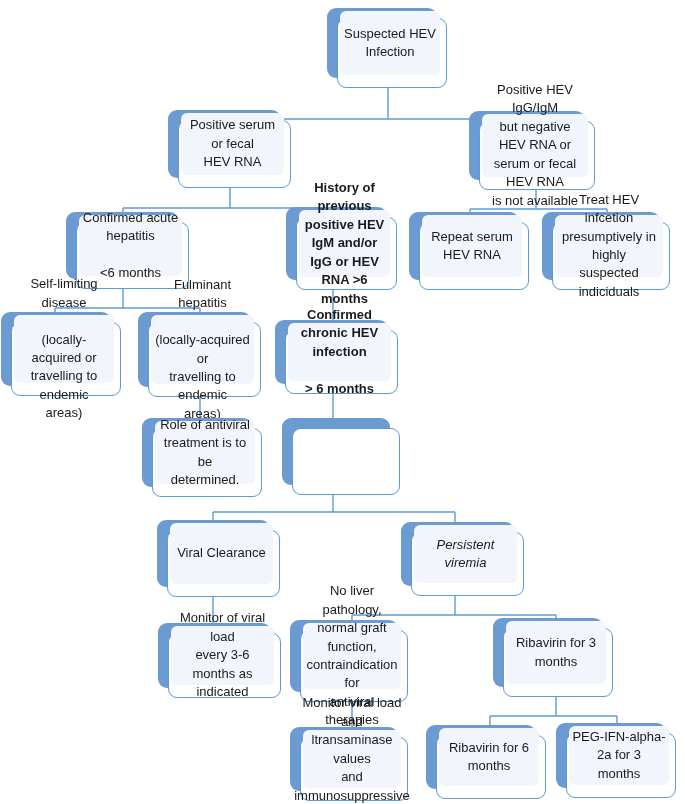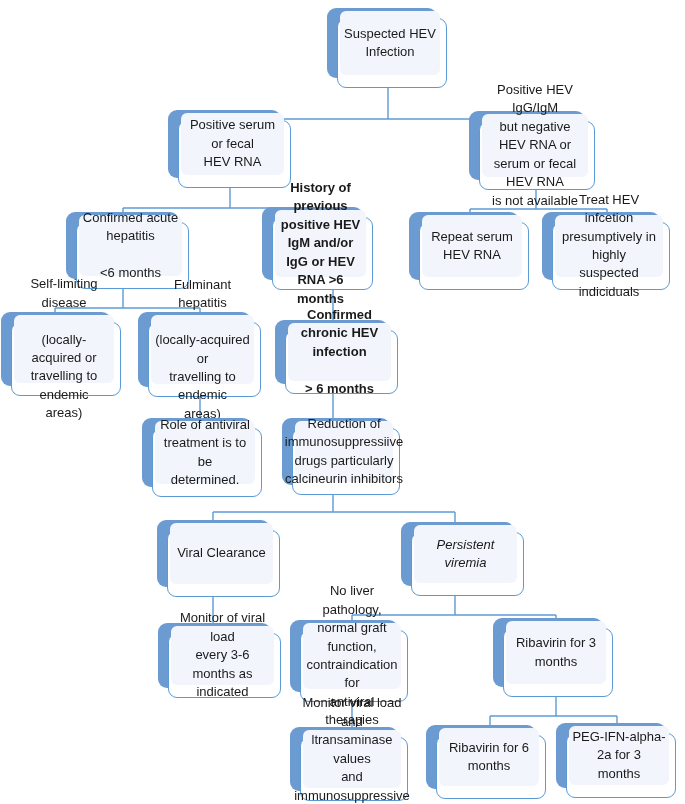--- a/index.html
+++ b/index.html
@@ -165,21 +165,21 @@
     <div class="shadow"></div>
     <div class="card"></div>
     <div class="panel">
       <span class="label">Confirmed acute
 hepatitis
 
 &lt;6 months</span>
     </div>
   </div>
 
-  <div class="node bold" style="left:272px; top:217px; width:101px; height:73px;">
+  <div class="node bold" style="left:296px; top:217px; width:101px; height:73px;">
     <div class="shadow"></div>
     <div class="card"></div>
     <div class="panel">
       <span class="label">History of previous
 positive HEV IgM and/or
 IgG or HEV RNA &gt;6
 months</span>
     </div>
   </div>
 
@@ -242,26 +242,20 @@
     <div class="panel">
       <span class="label">Role of antiviral
 treatment is to be
 determined.</span>
     </div>
   </div>
 
   <div class="node" style="left:292px; top:428px; width:108px; height:67px;">
     <div class="shadow"></div>
     <div class="card"></div>
-    <div class="panel">
-      <span class="label">Reduction of
-immunosuppressiive
-drugs particularly
-calcineurin inhibitors</span>
-    </div>
   </div>
 
   <div class="node" style="left:167px; top:530px; width:113px; height:67px;">
     <div class="shadow"></div>
     <div class="card"></div>
     <div class="panel">
       <span class="label">Viral Clearance</span>
     </div>
   </div>
 

